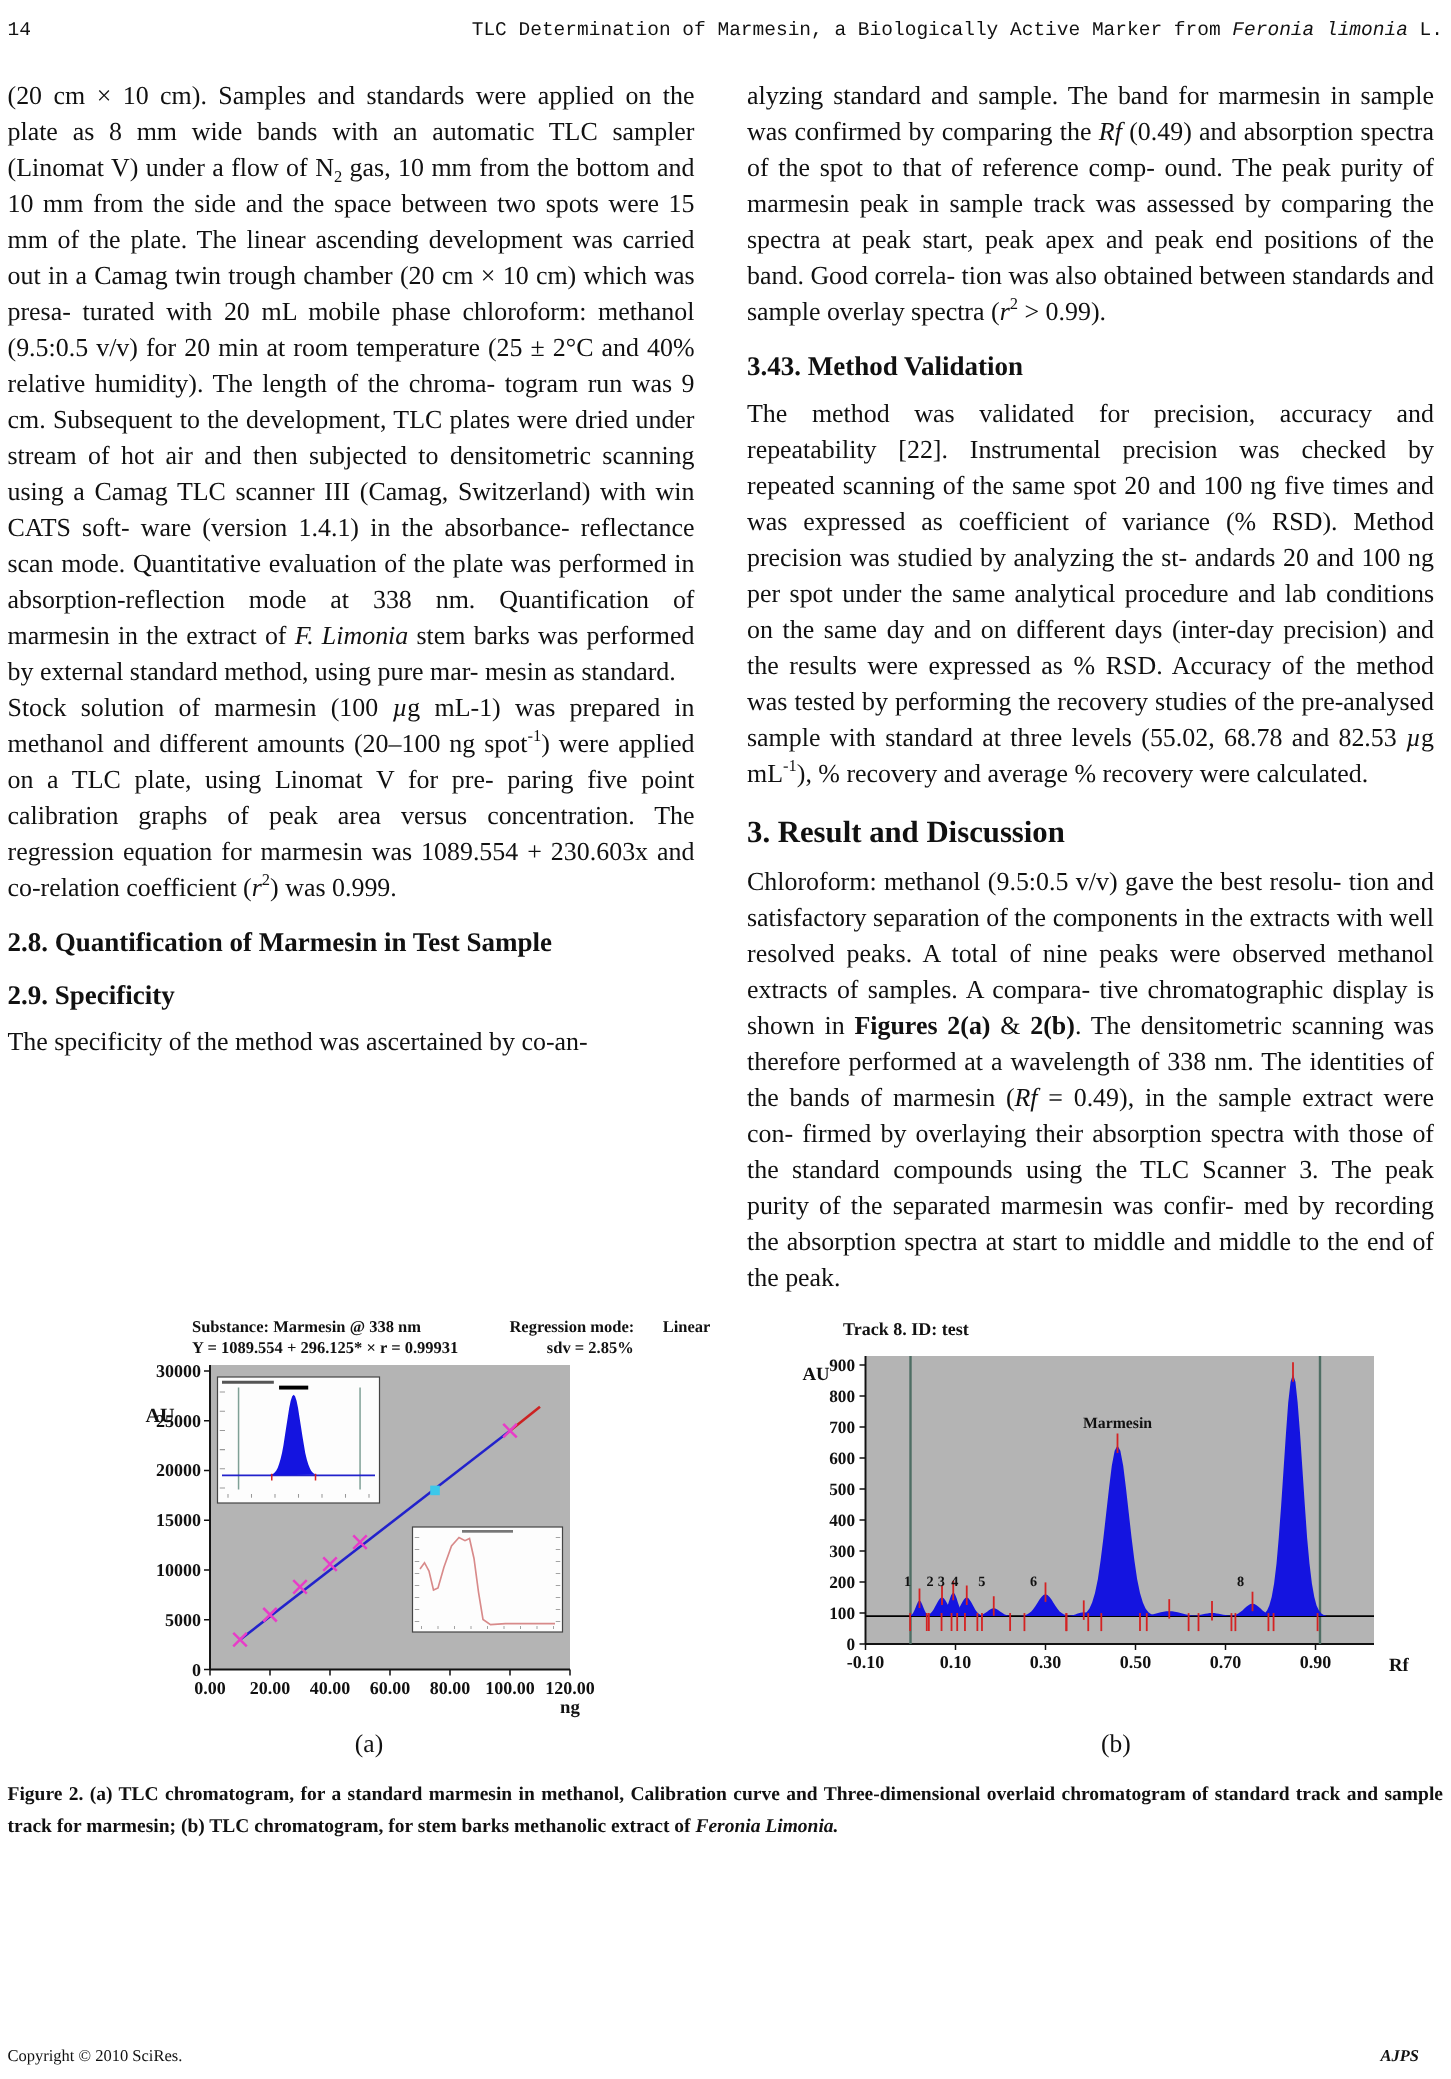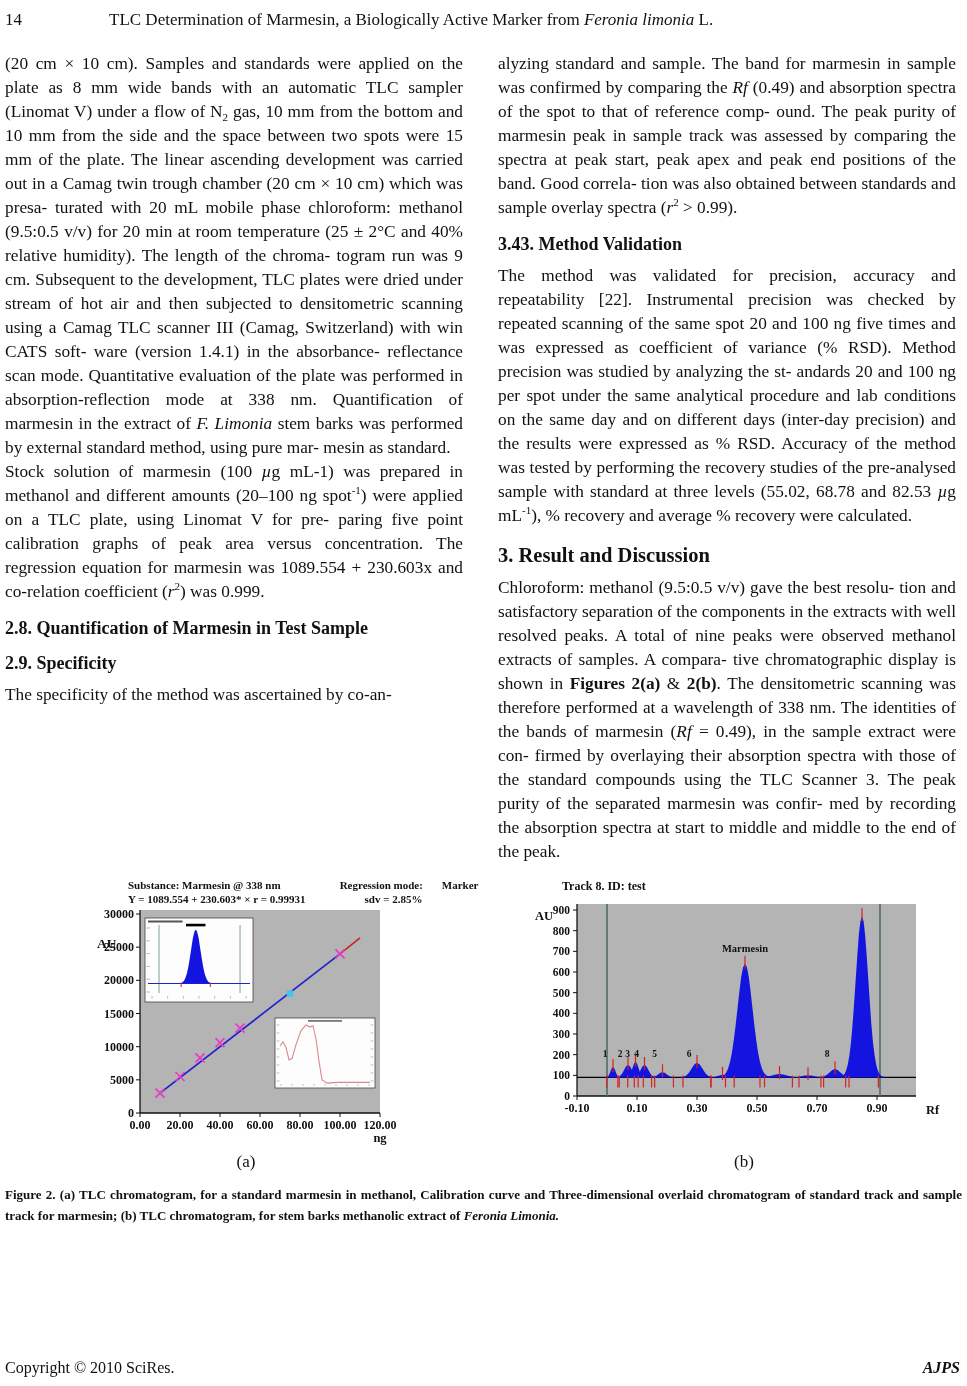--- a/index.html
+++ b/index.html
@@ -1,39 +1,39 @@
 <!DOCTYPE html>
 <html><head>
 <meta charset="utf-8">
 <style>
   html,body{margin:0;padding:0;}
   body{width:967px;height:1386px;background:#ffffff;font-family:"Liberation Serif",serif;color:#111;}
   .page{position:relative;width:967px;height:1386px;padding:10px 5px 0 5px;box-sizing:border-box;overflow:hidden;}
-  .pageheader{display:flex;font-size:17px;line-height:20px;}
+  .pageheader{display:flex;font-size:13px;line-height:20px;font-family:Liberation Mono, monospace;}
   .page-num{width:70px;}
-  .running-title{flex:1;text-align:left;padding-left:34px;}
+  .running-title{flex:1;text-align:right;padding-left:34px;}
   .columns{display:flex;gap:35px;margin-top:22px;}
   .col{width:458px;font-size:17.3px;line-height:24px;text-align:justify;}
   .col p{margin:0;}
   .col h3{font-size:18px;line-height:22px;margin:13px 0 9px 0;}
   .col h2{font-size:20.5px;line-height:24px;margin:15px 0 9px 0;}
   sub,sup{font-size:11px;line-height:0;}
   .figures{display:flex;align-items:flex-start;margin-top:14px;}
   .fig-a{margin-left:80px;width:322px;}
   .fig-b{margin-left:122px;width:430px;}
   .figa-header{padding-left:43px;font-size:11px;font-weight:bold;line-height:14px;white-space:nowrap;}
   .gap1{margin-left:15px;padding-left:44px;}
   .gap2{margin-left:19px;}
   .figb-title{padding-left:33px;font-size:12px;font-weight:bold;line-height:16px;margin-bottom:2px;}
   figure{margin:0;}
   figcaption{text-align:center;font-size:17px;}
   .fig-a figcaption{margin-top:2px;}
   .fig-b figcaption{margin-top:22px;}
   .caption{margin-top:12px;font-weight:bold;font-size:13px;line-height:21px;text-align:justify;}
-  .pagefooter{position:absolute;left:5px;right:7px;bottom:9px;display:flex;justify-content:space-between;font-size:16px;}
+  .pagefooter{position:absolute;left:5px;right:21px;bottom:9px;display:flex;justify-content:space-between;font-size:11px;}
   .journal{font-weight:bold;font-style:italic;}
 </style>
 </head>
 <body>
 
 <div class="page">
 
   <div class="pageheader">
     <div class="page-num">14</div>
     <div class="running-title"><span>TLC Determination of Marmesin, a Biologically Active Marker from </span><i>Feronia limonia</i><span> L.</span></div>
@@ -53,24 +53,24 @@
       <p><span>The method was validated for precision, accuracy and repeatability [22]. Instrumental precision was checked by repeated scanning of the same spot 20 and 100 ng five times and was expressed as coefficient of variance (% RSD). Method precision was studied by analyzing the st- andards 20 and 100 ng per spot under the same analytical procedure and lab conditions on the same day and on different days (inter-day precision) and the results were expressed as % RSD. Accuracy of the method was tested by performing the recovery studies of the pre-analysed sample with standard at three levels (55.02, 68.78 and 82.53 </span><i>µ</i><span>g mL</span><sup>-1</sup><span>), % recovery and average % recovery were calculated.</span></p>
       <h2>3. Result and Discussion</h2>
       <p><span>Chloroform: methanol (9.5:0.5 v/v) gave the best resolu- tion and satisfactory separation of the components in the extracts with well resolved peaks. A total of nine peaks were observed methanol extracts of samples. A compara- tive chromatographic display is shown in </span><b>Figures 2(a)</b><span> &amp; </span><b>2(b)</b><span>. The densitometric scanning was therefore performed at a wavelength of 338 nm. The identities of the bands of marmesin (</span><i>Rf</i><span> = 0.49), in the sample extract were con- firmed by overlaying their absorption spectra with those of the standard compounds using the TLC Scanner 3. The peak purity of the separated marmesin was confir- med by recording the absorption spectra at start to middle and middle to the end of the peak.</span></p>
     </div>
   </div>
 
   <div class="figures">
     <figure class="fig-a">
       <div class="figa-header">
         <div>
-          <span>Substance: Marmesin @ 338 nm</span><span class="gap1">Regression mode:</span><span class="gap2">Marker</span>
+          <span>Substance: Marmesin @ 338 nm</span><span class="gap1">Regression mode:</span><span class="gap2">Linear</span>
         </div>
         <div>
-          <span>Y = 1089.554 + 230.603* × r = 0.99931</span><span class="gap1">sdv = 2.85%</span>
+          <span>Y = 1089.554 + 296.125* × r = 0.99931</span><span class="gap1">sdv = 2.85%</span>
         </div>
       </div>
       <svg id="figa-svg" width="322" height="240">
           <rect x="55" y="4" width="240" height="203" fill="#b4b4b4"></rect>
           <line x1="51" y1="207" x2="55" y2="207" stroke="#111" stroke-width="1"></line>
           <text x="49" y="211" font-size="12" text-anchor="end" font-family="Liberation Serif, serif" font-weight="bold" fill="#111">0</text>
           <line x1="51" y1="173.83333333333334" x2="55" y2="173.83333333333334" stroke="#111" stroke-width="1"></line>
           <text x="49" y="177.83333333333334" font-size="12" text-anchor="end" font-family="Liberation Serif, serif" font-weight="bold" fill="#111">5000</text>
           <line x1="51" y1="140.66666666666669" x2="55" y2="140.66666666666669" stroke="#111" stroke-width="1"></line>
           <text x="49" y="144.66666666666669" font-size="12" text-anchor="end" font-family="Liberation Serif, serif" font-weight="bold" fill="#111">10000</text>

